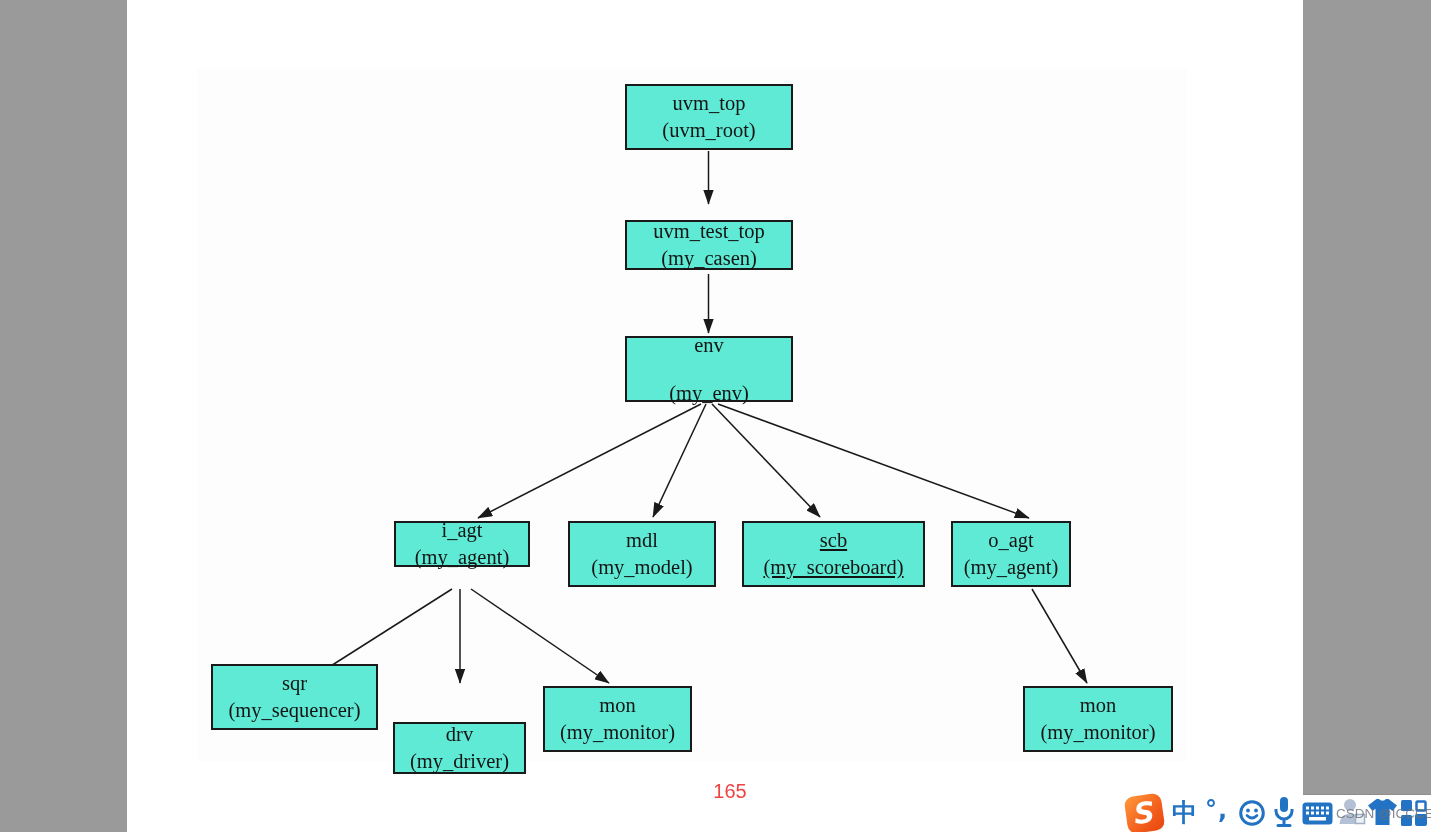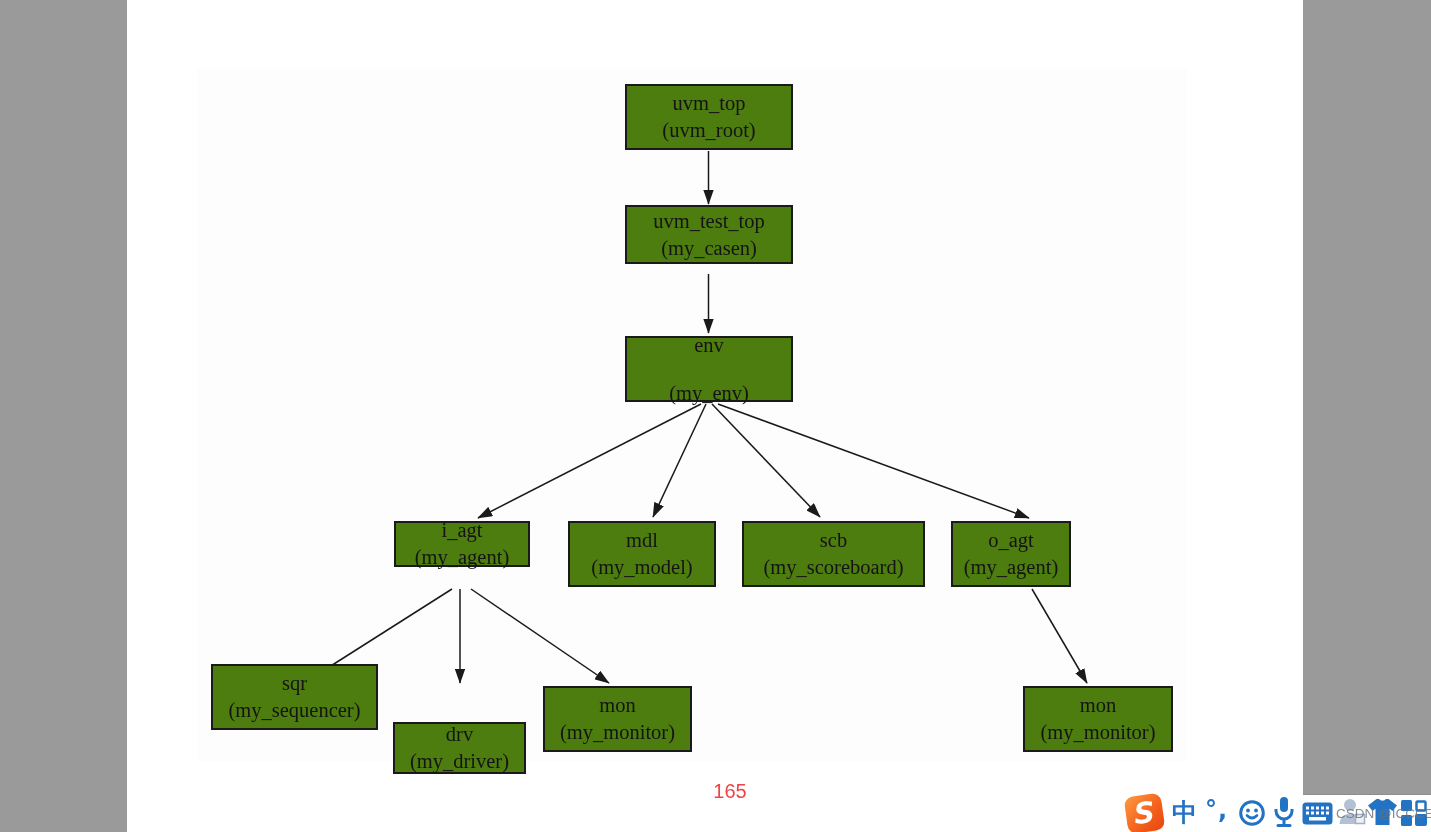--- a/index.html
+++ b/index.html
@@ -27,35 +27,35 @@
     width: 1431px; height: 832px;
     z-index: 2; pointer-events: none;
   }
   svg.arrows line { stroke: #1a1a1a; stroke-width: 1.5; }
 
   
   .node {
     position: absolute;
     box-sizing: border-box;
     border: 2px solid #1a1a1a;
-    background: #4d7c0f;
+    background: #5eead4;
     z-index: 3;
     display: flex; flex-direction: column;
     align-items: center; justify-content: center;
     text-align: center;
     font-family: "Liberation Serif", serif;
     font-size: 20.5px; line-height: 27px;
     color: #141414;
   }
   #node-uvm-top      { left: 625px; top:  84px; width: 168px; height: 66px; }
-  #node-uvm-test-top { left: 625px; top: 205px; width: 168px; height: 59px; }
+  #node-uvm-test-top { left: 625px; top: 220px; width: 168px; height: 50px; }
   #node-env          { left: 625px; top: 336px; width: 168px; height: 66px; gap: 21px; }
   #node-i-agt        { left: 394px; top: 521px; width: 136px; height: 46px; }
   #node-mdl          { left: 568px; top: 521px; width: 148px; height: 66px; }
-  #node-scb          { left: 742px; top: 521px; width: 183px; height: 66px; }
+  #node-scb          { left: 742px; top: 521px; width: 183px; height: 66px; text-decoration: underline; }
   #node-o-agt        { left: 951px; top: 521px; width: 120px; height: 66px; }
   #node-sqr          { left: 211px; top: 664px; width: 167px; height: 66px; }
   #node-drv          { left: 393px; top: 722px; width: 133px; height: 52px; }
   #node-mon-i        { left: 543px; top: 686px; width: 149px; height: 66px; }
   #node-mon-o        { left: 1023px; top: 686px; width: 150px; height: 66px; }
 
   .page-number {
     position: absolute;
     left: 695px; top: 780px; width: 70px;
     text-align: center;

